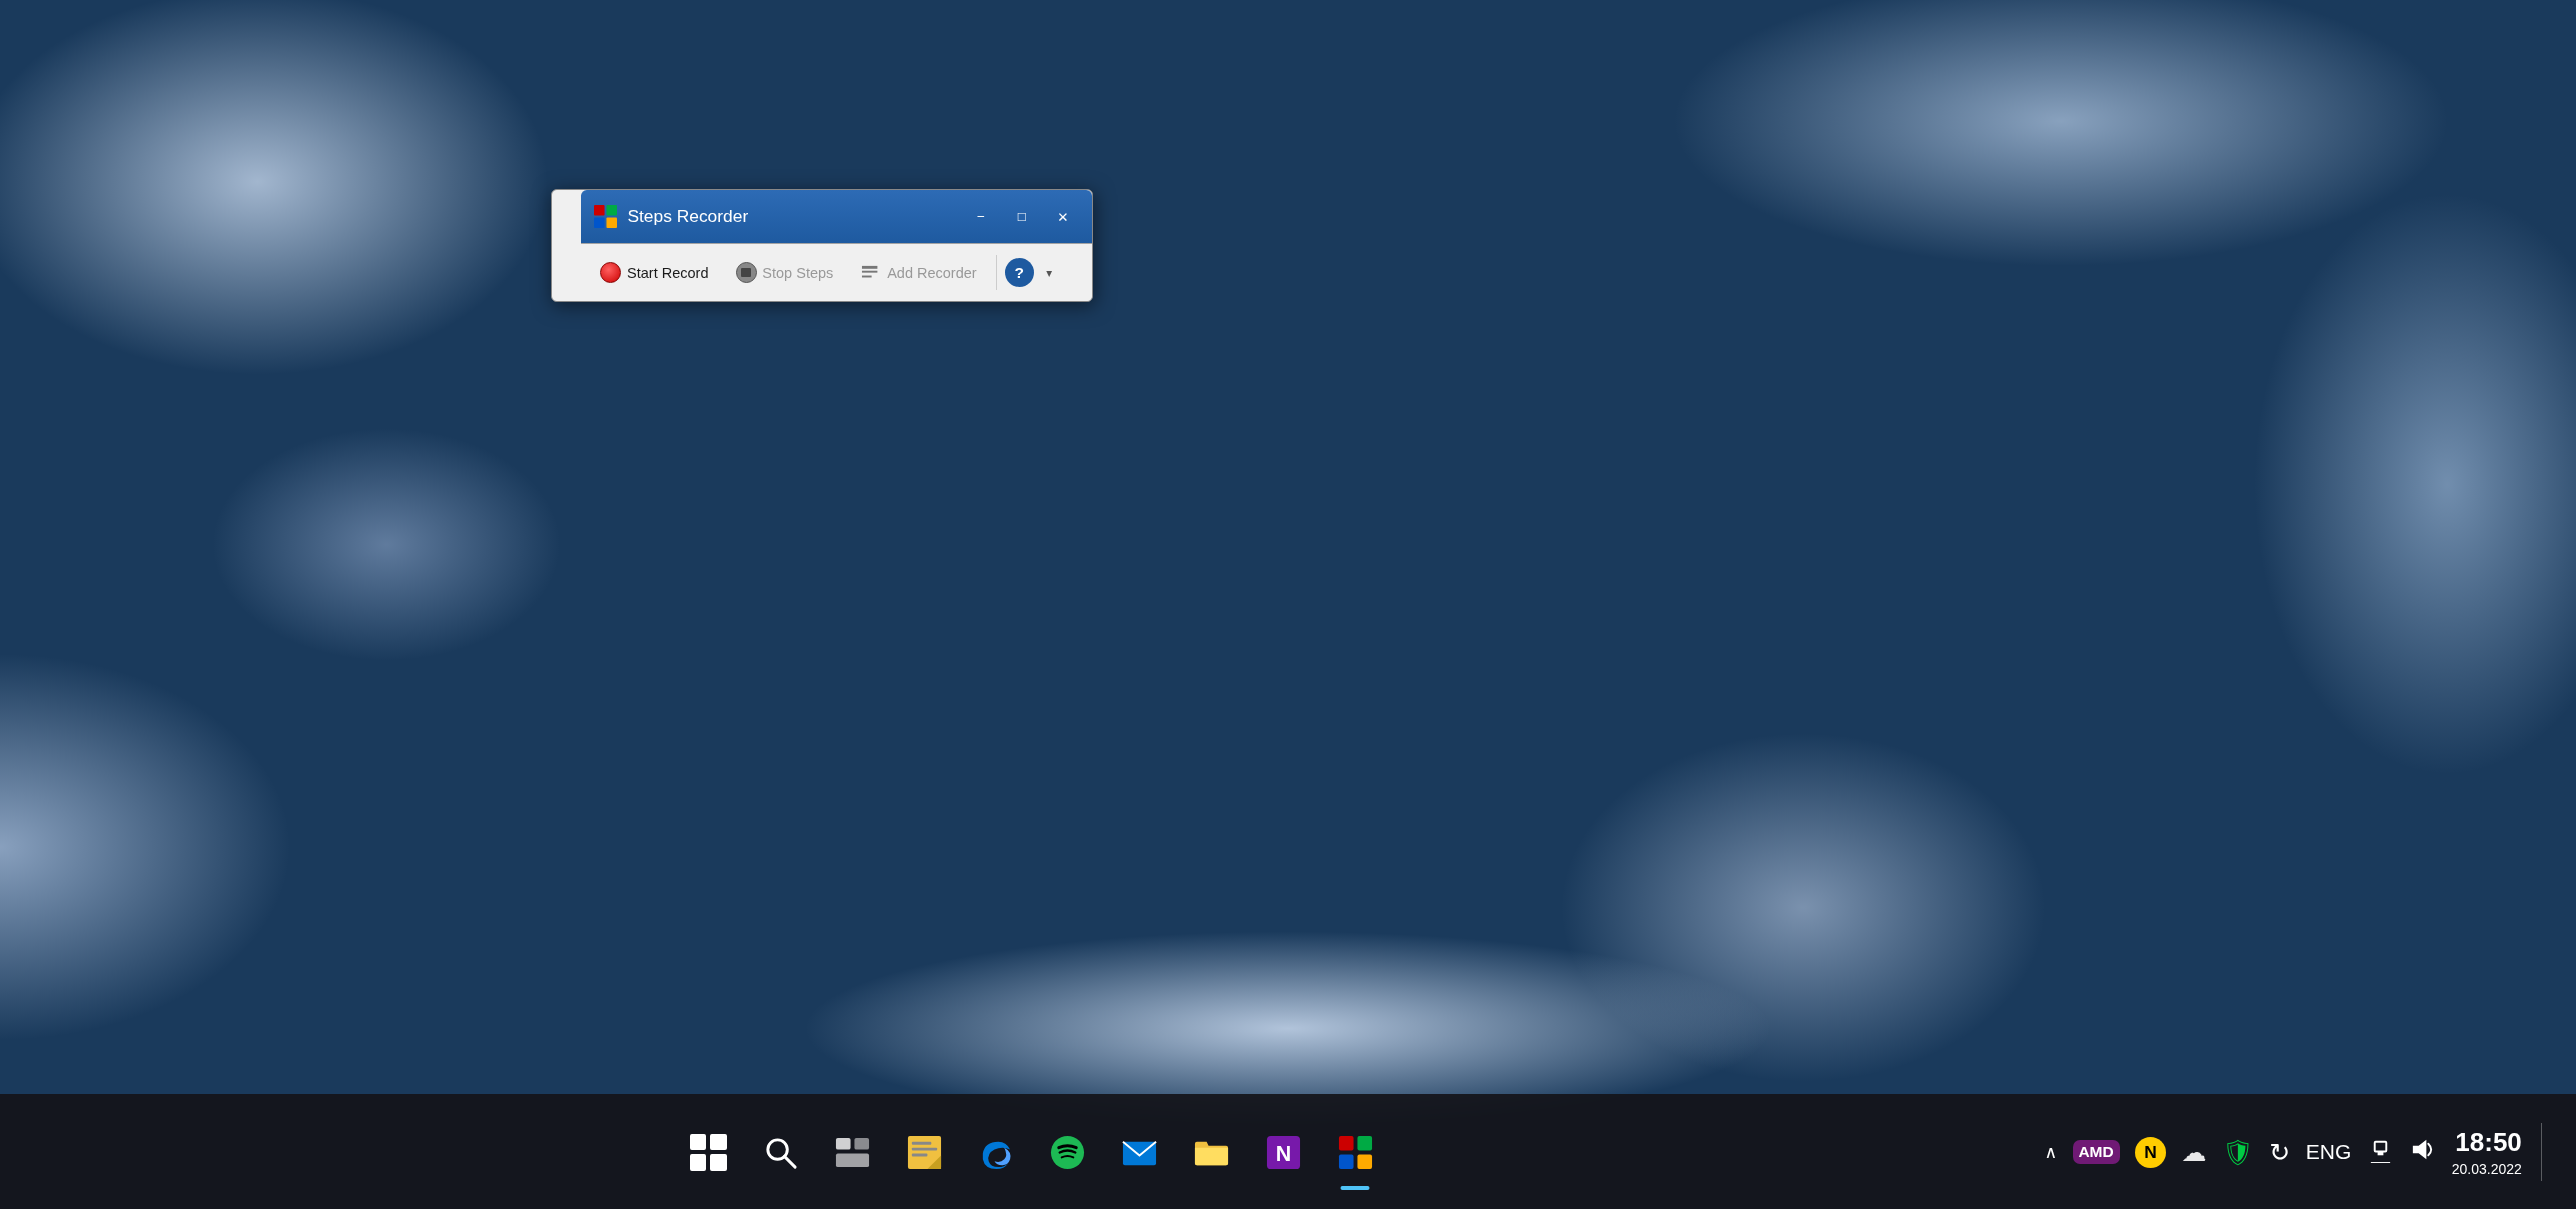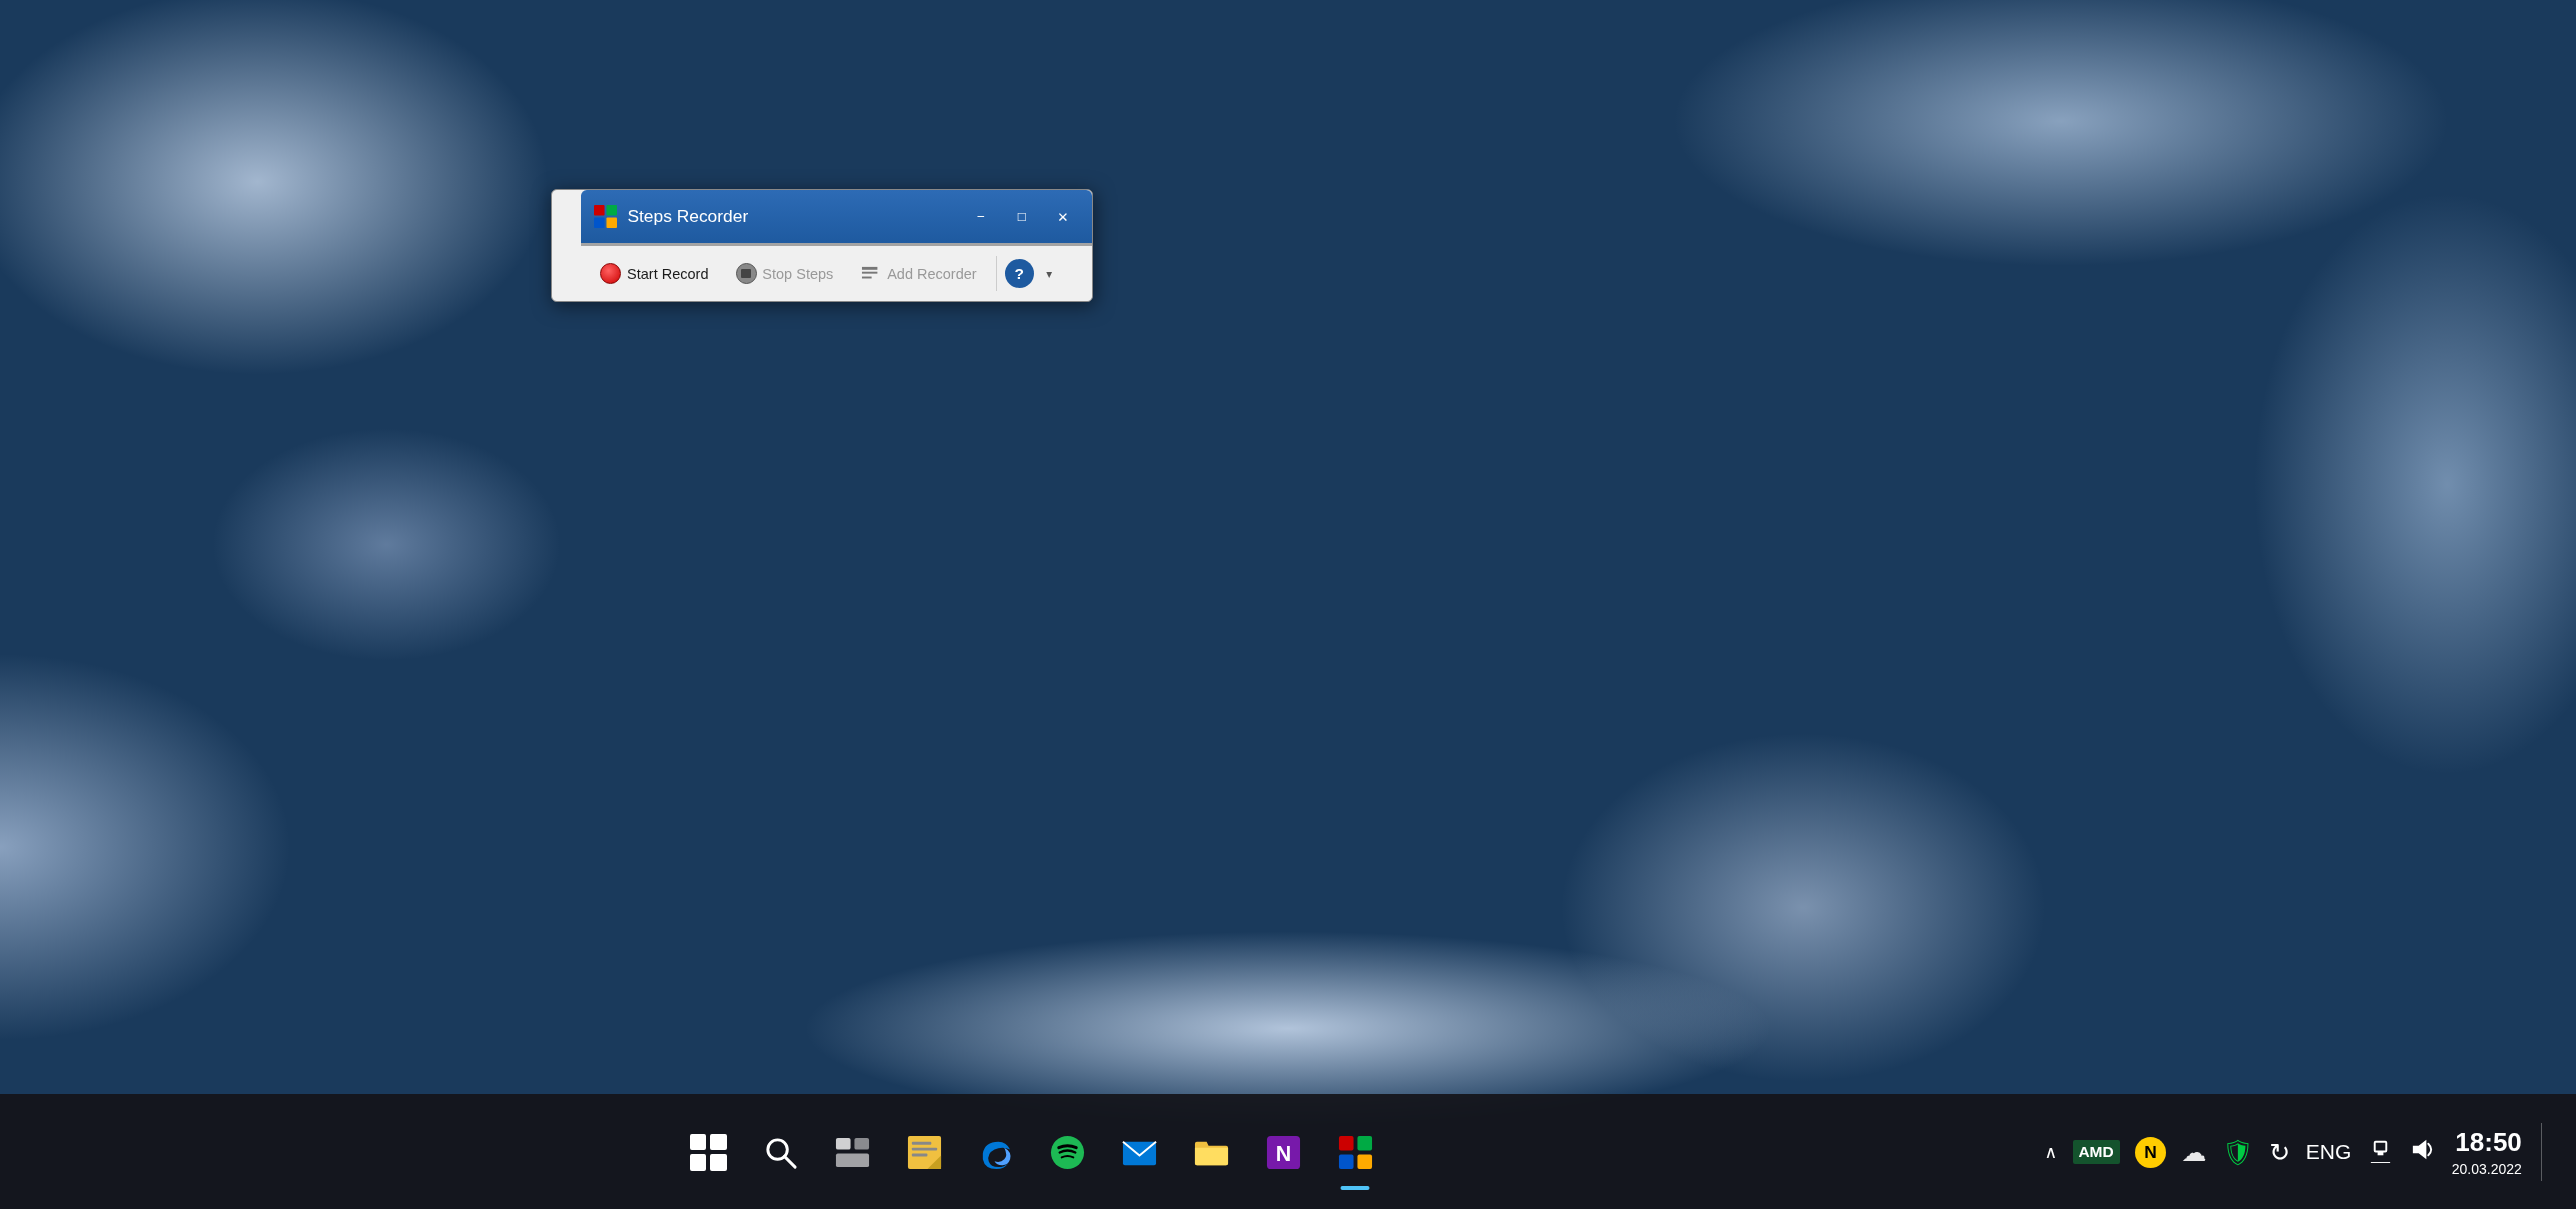--- a/index.html
+++ b/index.html
@@ -168,21 +168,21 @@
       border-radius: 2.9px;
     }
 
     .window-toolbar {
       background: #f0f0f0;
       height: 58px;
       display: flex;
       align-items: center;
       padding: 0 7.7px;
       gap: 3.9px;
-      border-top: 3px solid #a3a3a3;
+      border-top: 1px solid #a3a3a3;
       border-radius: 0 0 5.8px 5.8px;
     }
 
     .toolbar-btn {
       display: flex;
       align-items: center;
       gap: 5.8px;
       padding: 5.8px 11.6px;
       border: none;
       background: transparent;
@@ -448,21 +448,21 @@
           <rect x="2" y="21" width="15" height="15" rx="2" fill="#0055cc"></rect>
           <rect x="21" y="21" width="15" height="15" rx="2" fill="#ffaa00"></rect>
         </svg>
       </div>
     </div>
 
     <div class="taskbar-right">
 
       <div class="expand-arrow">∧</div>
 
-      <div style="background:#14532d; border-radius:2px; padding:2.9px 5.8px; cursor:pointer;text-align:center;">
+      <div style="background:#701a75; border-radius:7px; padding:2.9px 5.8px; cursor:pointer;text-align:center;">
         <span style="color:white; font-size:15.5px; font-weight:bold;">AMD</span>
       </div>
 
       <div style="background:#ffcc00; border-radius:50%; width:31px; height:31px; display:flex; align-items:center; justify-content:center; cursor:pointer;">
         <span style="color:#000; font-size:17.4px; font-weight:bold;">N</span>
       </div>
 
       <div class="tray-icon">☁</div>
 
       <div style="color:#00cc44; font-size:25px; cursor:pointer;">🛡</div>

